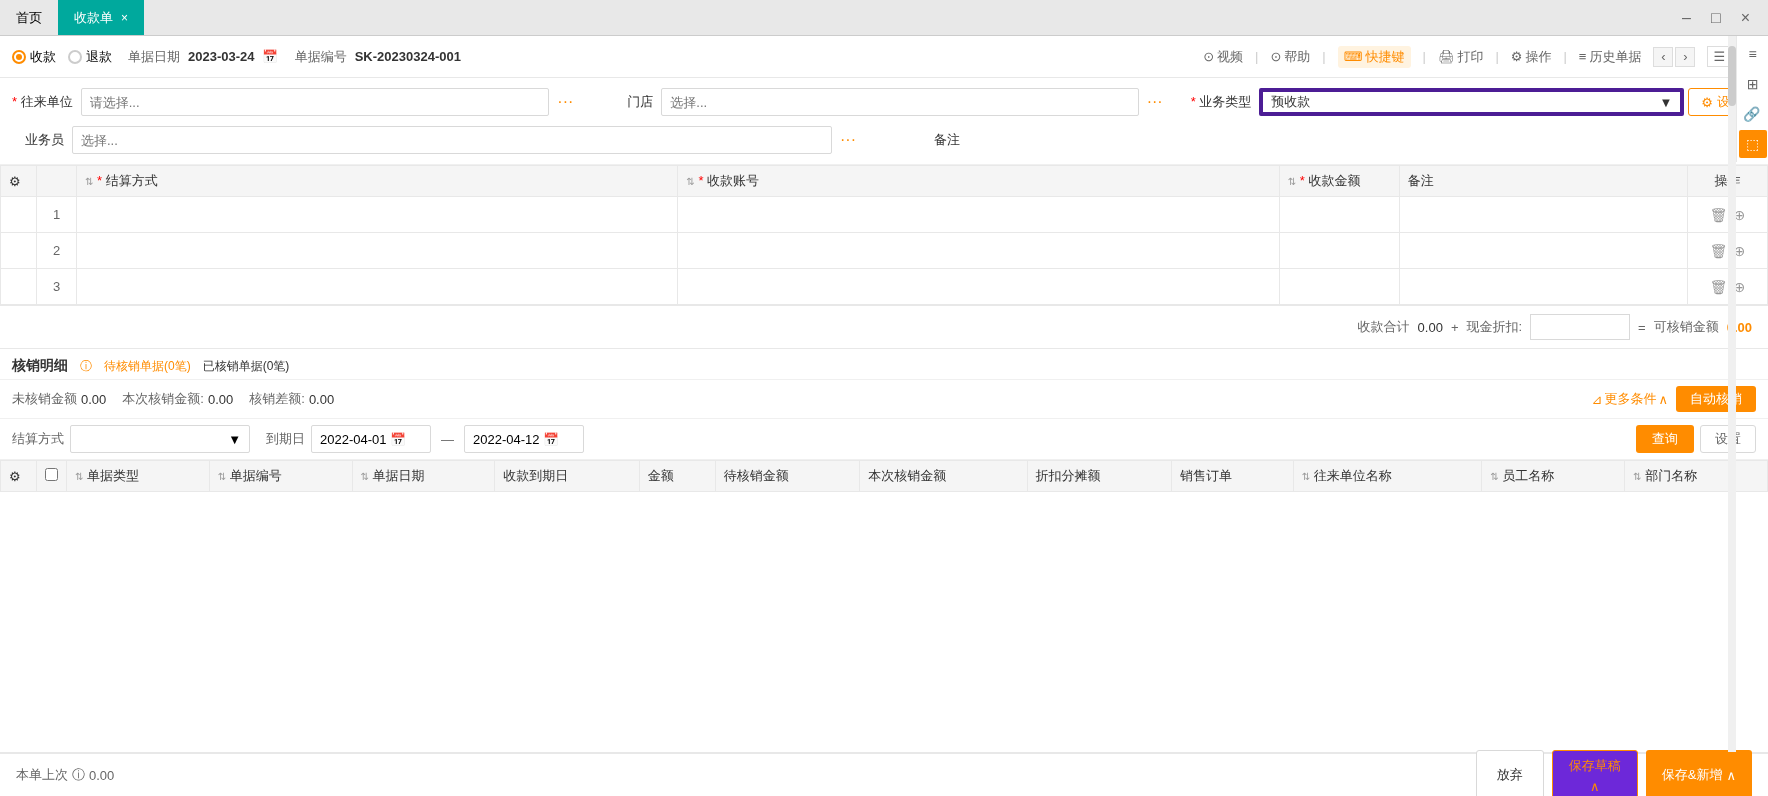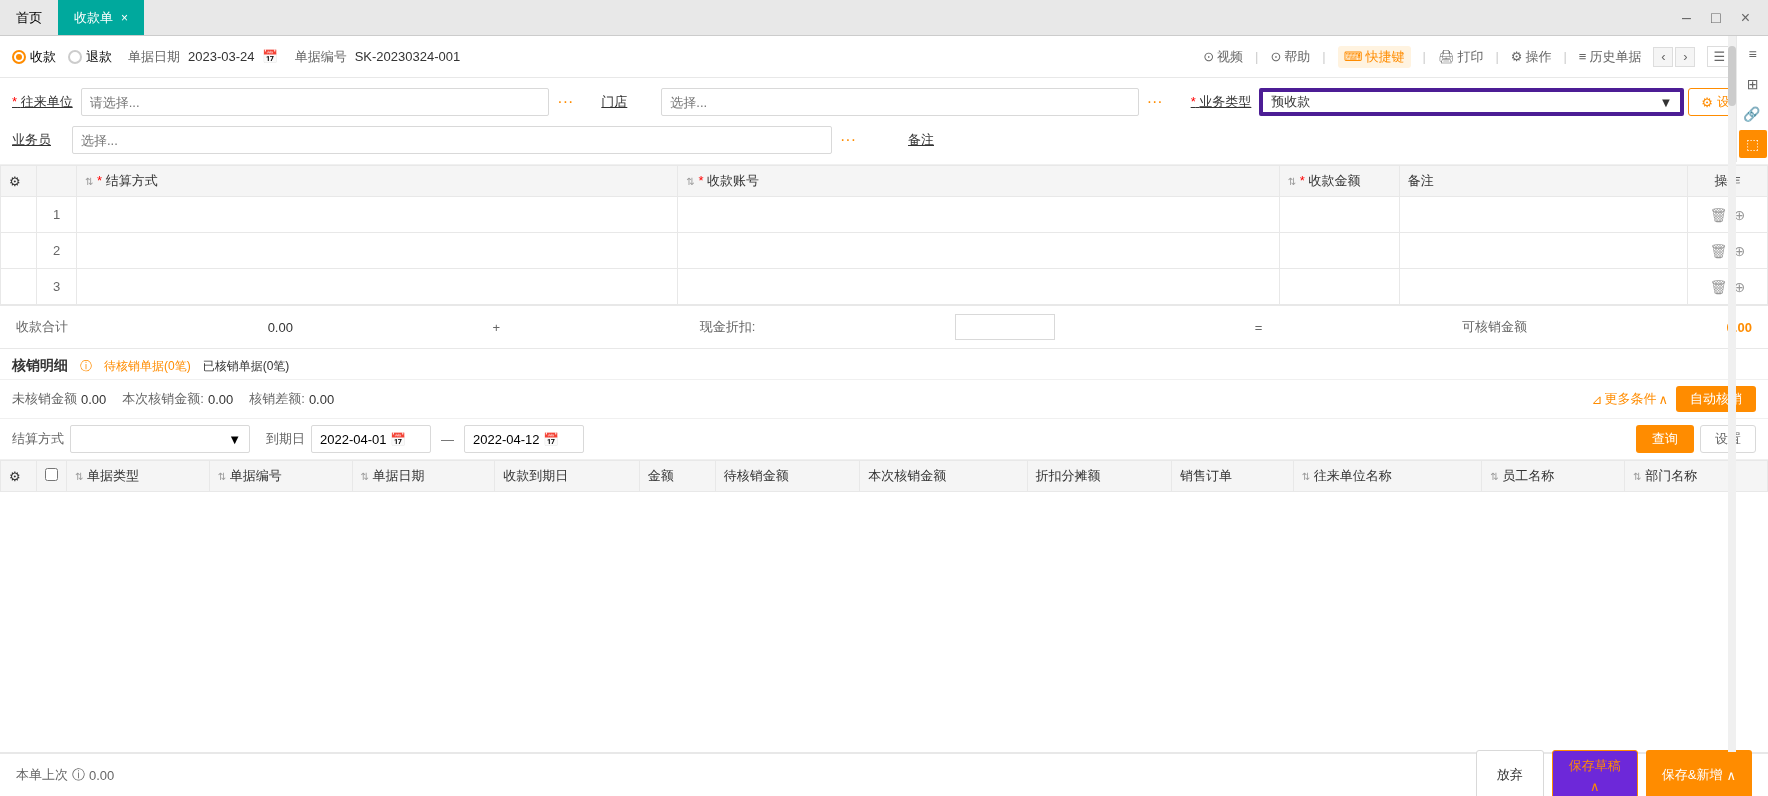--- a/index.html
+++ b/index.html
@@ -35,37 +35,37 @@
     .radio-group { display: flex; align-items: center; gap: 12px; }
     .radio-item { display: flex; align-items: center; gap: 4px; cursor: pointer; }
     .radio-circle {
       width: 14px; height: 14px; border-radius: 50%; border: 2px solid #ccc;
       display: flex; align-items: center; justify-content: center;
     }
     .radio-circle.active { border-color: #ff8c00; }
     .radio-circle.active::after { content: ''; width: 6px; height: 6px; background: #ff8c00; border-radius: 50%; }
     .doc-info { display: flex; align-items: center; gap: 8px; color: #333; }
     .doc-label { color: #666; }
-    .doc-value { color: #333; font-weight: normal; }
+    .doc-value { color: #333; font-weight: bold; }
     .date-icon { color: #ff8c00; cursor: pointer; }
     .toolbar-right { margin-left: auto; display: flex; align-items: center; gap: 12px; color: #666; }
     .toolbar-btn { display: flex; align-items: center; gap: 3px; cursor: pointer; color: #666; }
     .toolbar-btn.active { color: #ff8c00; background: #fff3e0; padding: 2px 6px; border-radius: 3px; }
     .sep { color: #ccc; }
     .nav-arrows { display: flex; gap: 2px; }
     .nav-arrow { width: 20px; height: 20px; display: flex; align-items: center; justify-content: center; border: 1px solid #ddd; cursor: pointer; background: #f5f5f5; }
     .view-icons { display: flex; gap: 2px; }
     .view-icon { padding: 2px 5px; border: 1px solid #ddd; cursor: pointer; }
     .view-icon.active { background: #ff8c00; color: #fff; border-color: #ff8c00; }
 
     
     .form-section { padding: 8px 12px; border-bottom: 1px solid #f0f0f0; }
     .form-row { display: flex; align-items: center; gap: 0; min-height: 32px; }
     .form-field { display: flex; align-items: center; flex: 1; gap: 4px; }
-    .form-label { color: #333; white-space: nowrap; min-width: 56px; padding-right: 4px; text-decoration: underline; }
+    .form-label { color: #333; white-space: nowrap; min-width: 56px; text-align: right; padding-right: 4px; }
     .required { color: red; }
     .form-input {
       flex: 1; height: 28px; border: 1px solid #d9d9d9; border-radius: 2px;
       padding: 0 8px; color: #999; background: #fff; outline: none;
     }
     .more-btn { color: #ff8c00; cursor: pointer; padding: 0 4px; font-size: 16px; line-height: 1; }
     .form-select {
       flex: 1; height: 28px; border: 4px solid #4c1d95; border-radius: 2px;
       padding: 0 8px; color: #333; background: #fff; display: flex; align-items: center; justify-content: space-between;
     }
@@ -87,21 +87,21 @@
     }
     .data-table .row-num { width: 40px; text-align: center; color: #666; }
     .data-table .col-action { width: 80px; text-align: center; }
     .action-icons { display: flex; justify-content: center; gap: 6px; }
     .action-icon { color: #999; cursor: pointer; font-size: 14px; }
     .settings-col { width: 36px; text-align: center; }
     .col-sort { color: #999; font-size: 10px; }
 
     
     .summary-row {
-      display: flex; align-items: center; justify-content: space-between;
+      display: flex; align-items: center; justify-content: flex-end;
       padding: 8px 16px; gap: 8px; border-bottom: 1px solid #e8e8e8;
       background: #fff;
     }
     .summary-label { color: #666; }
     .summary-value { color: #333; }
     .summary-orange { color: #ff8c00; font-weight: bold; }
     .summary-input { width: 100px; height: 26px; border: 1px solid #d9d9d9; padding: 0 6px; }
 
     
     .writeoff-section { flex: 1; overflow: hidden; display: flex; flex-direction: column; padding: 0; }

